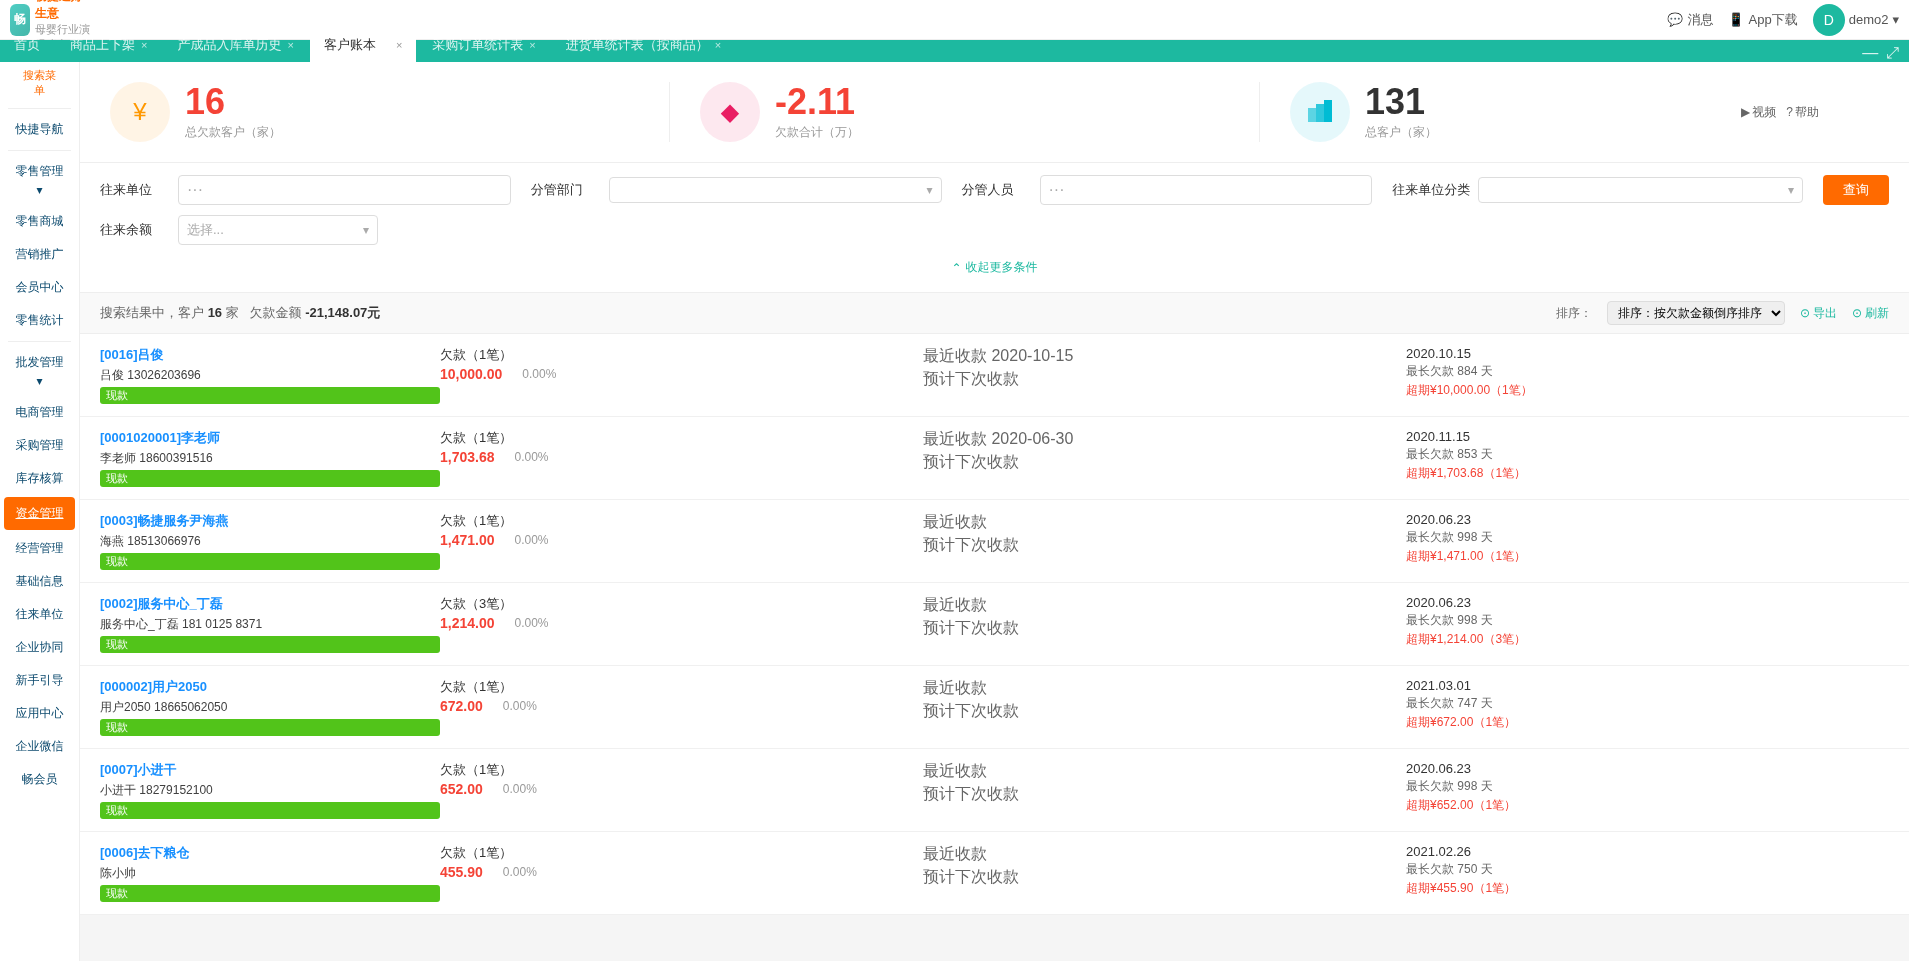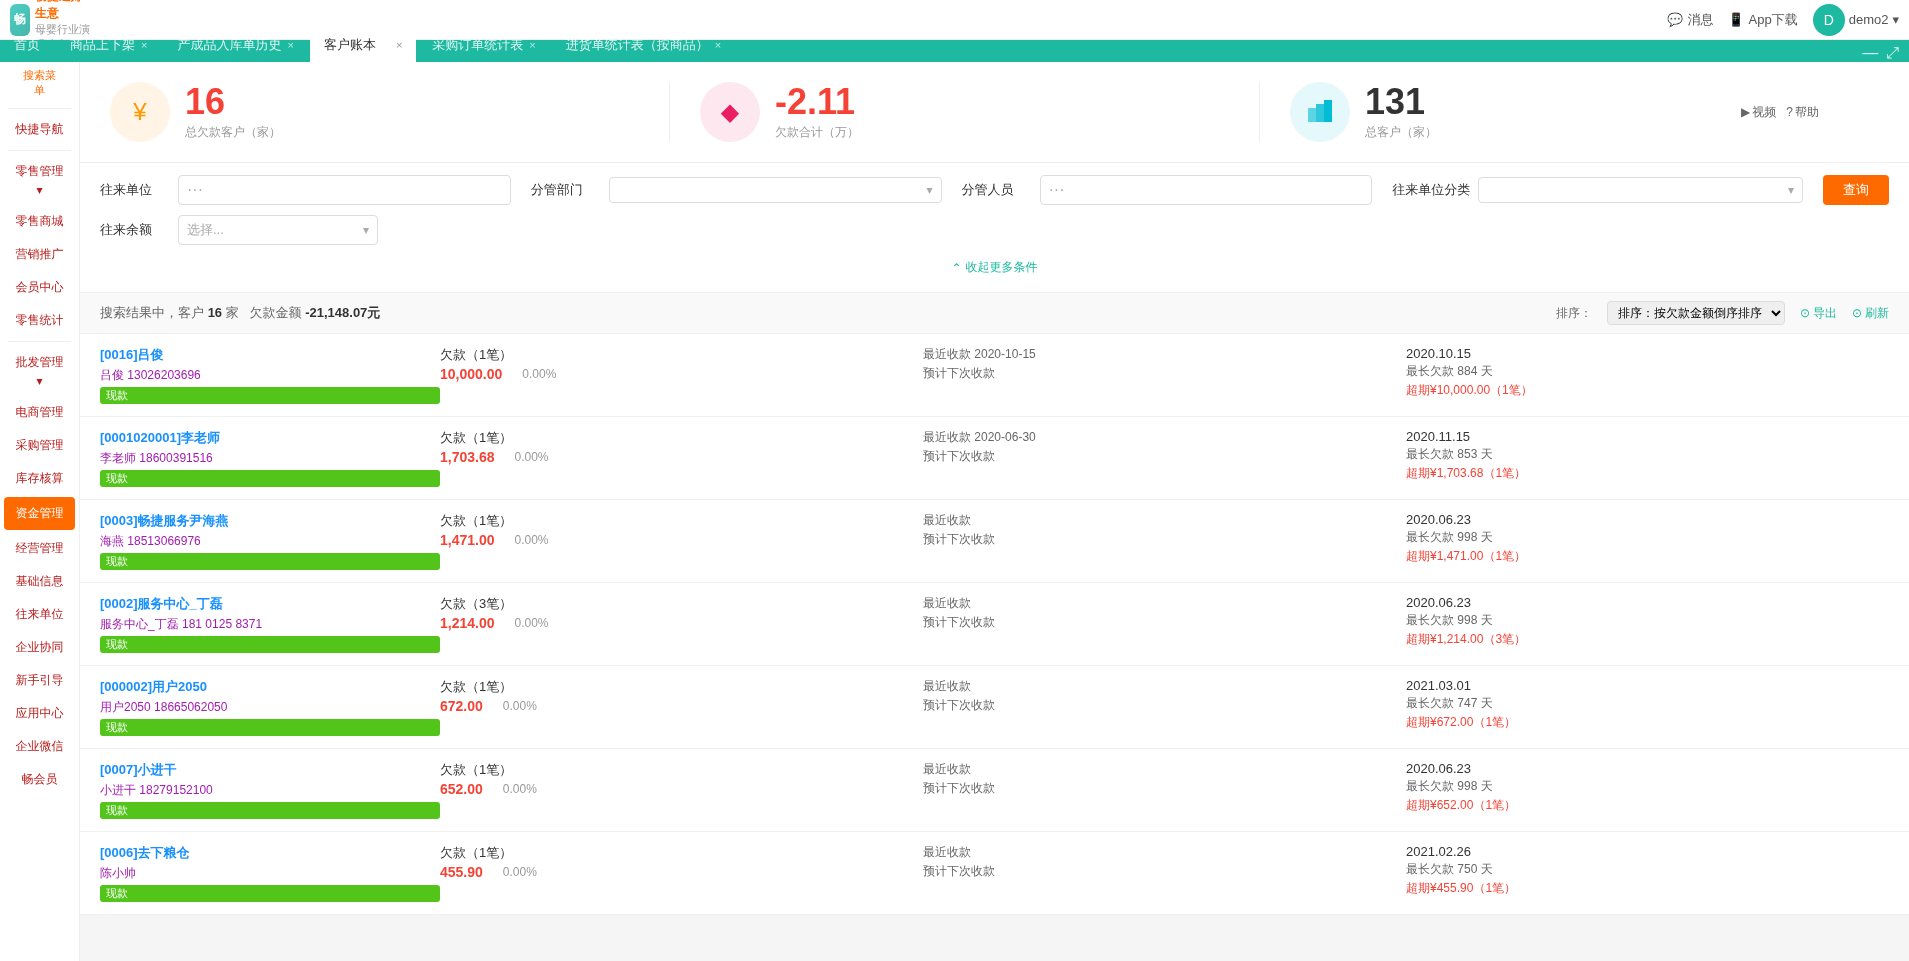--- a/index.html
+++ b/index.html
@@ -21,22 +21,22 @@
     .tab .close-icon { font-size: 11px; color: rgba(255,255,255,0.7); }
     .tab.active .close-icon { color: #999; }
     .tab-actions { margin-left: auto; display: flex; align-items: center; padding: 0 10px; gap: 8px; }
     .tab-action-btn { color: rgba(255,255,255,0.85); cursor: pointer; font-size: 16px; }
 
     
     .main-content { display: flex; flex: 1; overflow: hidden; }
 
     
     .sidebar { width: 80px; background: #fff; border-right: 1px solid #eee; display: flex; flex-direction: column; overflow-y: auto; }
-    .sidebar-item { padding: 8px 4px; text-align: center; cursor: pointer; font-size: 12px; color: #b91c1c; display: flex; flex-direction: column; align-items: center; gap: 3px; }
-    .sidebar-item.active { background: #ff6a00; color: #fff; border-radius: 4px; margin: 2px 4px; }
+    .sidebar-item { padding: 8px 4px; text-align: center; cursor: pointer; font-size: 12px; color: #0c4a6e; display: flex; flex-direction: column; align-items: center; gap: 3px; }
+    .sidebar-item.active { background: #ff6a00; color: #fff; border-radius: 4px; margin: 2px 4px; text-decoration: underline; }
     .sidebar-divider { height: 1px; background: #eee; margin: 4px 8px; }
     .search-menu { font-size: 11px; color: #ff6a00; padding: 6px 20px; text-align: center; cursor: pointer; }
 
     
     .content-area { flex: 1; overflow-y: auto; display: flex; flex-direction: column; }
 
     
     .stats-bar { background: #fff; display: flex; padding: 20px 30px; gap: 0; border-bottom: 1px solid #eee; }
     .stat-card { flex: 1; display: flex; align-items: center; gap: 15px; border-right: 1px solid #eee; padding-right: 30px; margin-right: 30px; }
     .stat-card:last-child { border-right: none; }
@@ -70,29 +70,29 @@
     .result-actions { display: flex; align-items: center; gap: 15px; font-size: 12px; color: #666; }
     .sort-select { border: 1px solid #ddd; border-radius: 4px; padding: 3px 6px; font-size: 12px; }
     .action-link { color: #1db9a0; cursor: pointer; display: flex; align-items: center; gap: 3px; }
 
     
     .data-table { width: 100%; background: #fff; }
     .table-header { display: grid; grid-template-columns: 340px 1fr 1fr 1fr; background: #f5f5f5; padding: 10px 20px; font-size: 13px; color: #666; font-weight: bold; border-bottom: 1px solid #eee; }
     .table-row { display: grid; grid-template-columns: 340px 1fr 1fr 1fr; padding: 12px 20px; border-bottom: 1px solid #f0f0f0; background: #fff; align-items: start; }
     .customer-info { display: flex; flex-direction: column; gap: 3px; }
     .customer-name { color: #1890ff; cursor: pointer; font-size: 13px; font-weight: bold; }
-    .customer-phone { font-size: 12px; color: #a21caf; }
+    .customer-phone { font-size: 12px; color: #404040; }
     .tag { display: inline-block; padding: 1px 6px; border-radius: 3px; font-size: 11px; color: #fff; }
     .tag.green { background: #52c41a; }
     .debt-info { display: flex; flex-direction: column; gap: 2px; }
     .debt-count { font-size: 13px; color: #333; }
     .debt-amount { color: #f44336; font-size: 14px; font-weight: bold; }
     .debt-percent { font-size: 12px; color: #999; margin-left: 10px; }
     .debt-row { display: flex; align-items: center; gap: 10px; }
-    .recovery-info { display: flex; flex-direction: column; gap: 2px; font-size: 12px; color: #666; }
+    .recovery-info { display: flex; flex-direction: column; gap: 2px; font-size: 16px; color: #666; }
     .overdue-info { display: flex; flex-direction: column; gap: 2px; font-size: 13px; }
     .overdue-date { color: #333; }
     .overdue-text { color: #666; font-size: 12px; }
     .overdue-amount { color: #f44336; font-size: 12px; cursor: pointer; }
     .avatar { width: 32px; height: 32px; border-radius: 50%; background: #1db9a0; color: white; display: flex; align-items: center; justify-content: center; font-size: 14px; }
   </style>
 </head>
 <body>
 
 <div class="app-wrapper">

